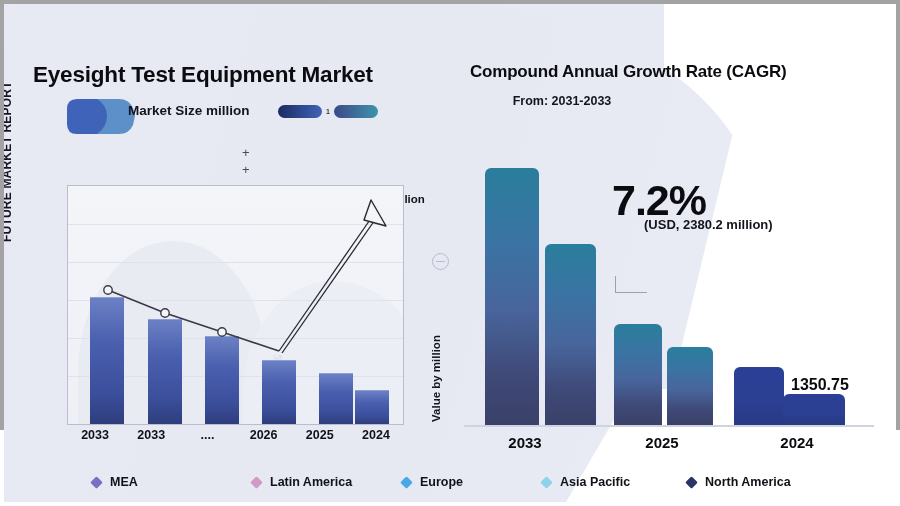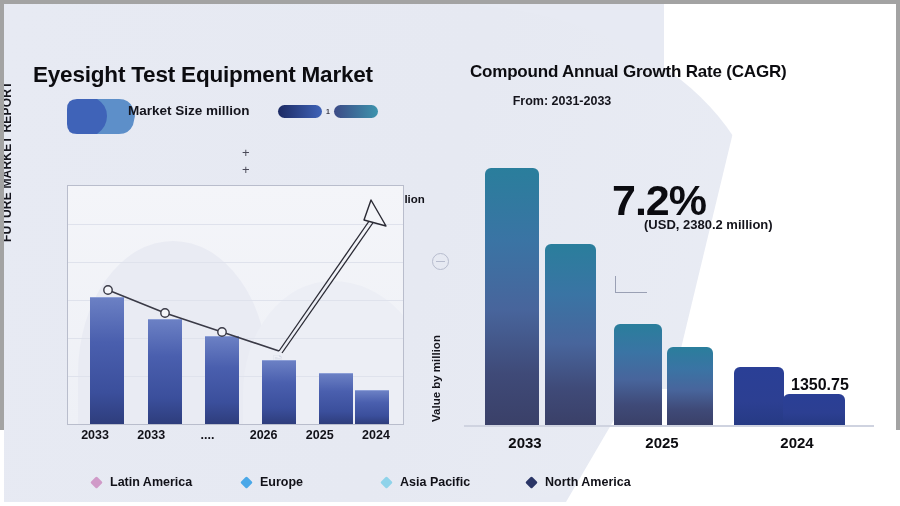--- a/index.html
+++ b/index.html
@@ -301,20 +301,24 @@
     <div class="rbar grad-blue" style="left:730px; top:363px; width:50px; height:58px;"></div>
     <div class="rbar grad-blue" style="left:779px; top:390px; width:62px; height:31px;"></div>
 
     <div class="val-2024">1350.75</div>
 
     <div class="r-xlabel" style="left:466px; width:110px;">2033</div>
     <div class="r-xlabel" style="left:603px; width:110px;">2025</div>
     <div class="r-xlabel" style="left:738px; width:110px;">2024</div>
 
     <div class="blegend">
+      <div class="lgi" style="width:160px;">
+        <span class="dia" style="background:#7a6fc4"></span>
+        <span class="lgt">MEA</span>
+      </div>
       <div class="lgi" style="width:150px;">
         <span class="dia" style="background:#d09ac8"></span>
         <span class="lgt">Latin America</span>
       </div>
       <div class="lgi" style="width:140px;">
         <span class="dia" style="background:#4aa8e8"></span>
         <span class="lgt">Europe</span>
       </div>
       <div class="lgi" style="width:145px;">
         <span class="dia" style="background:#8fd3ea"></span>

